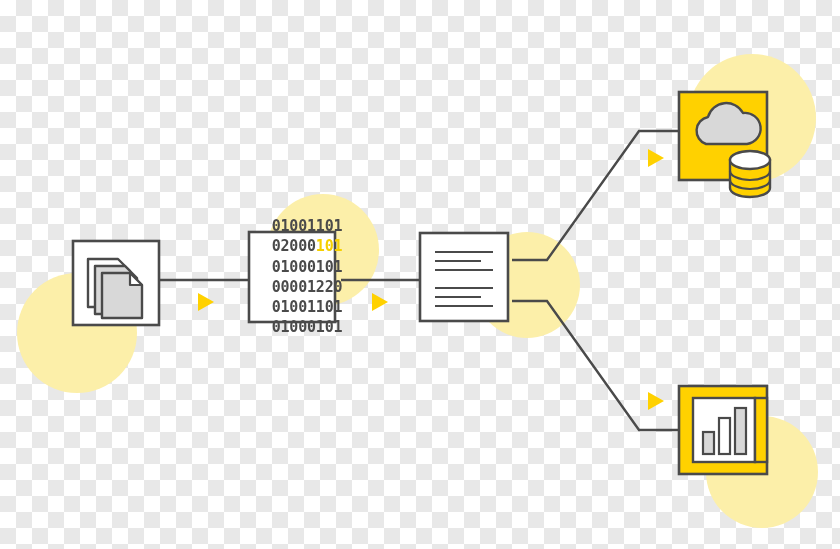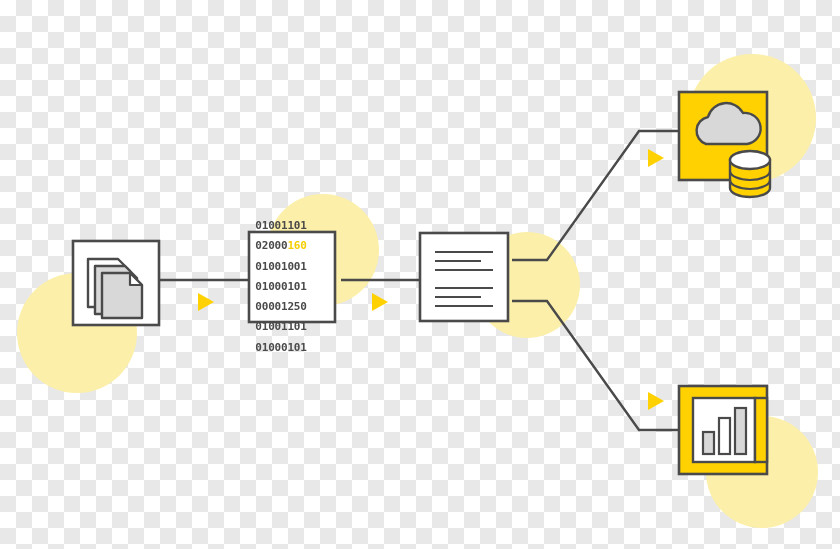--- a/index.html
+++ b/index.html
@@ -23,25 +23,25 @@
   
   .svg-layer {
     position: absolute;
     left: 0;
     top: 0;
     width: 840px;
     height: 549px;
   }
   .binary-block {
     position: absolute;
-    left: 235px;
+    left: 261px;
     top: 216px;
     width: 92px;
     font-family: "DejaVu Sans Mono", "Liberation Mono", monospace;
-    font-size: 11px;
+    font-size: 15px;
     font-weight: bold;
     line-height: 20.3px;
     letter-spacing: -0.2px;
     color: #4a4a4a;
     text-align: center;
     user-select: none;
   }
   .binary-line { white-space: pre; }
   .binary-line .y { color: #f5cf00; }
 </style>
@@ -116,21 +116,20 @@
       <g>
         <rect x="703" y="432" width="11" height="22" fill="#D8D8D8" stroke="#4A4A4A" stroke-width="2.2"></rect>
         <rect x="719" y="418" width="11" height="36" fill="#FFFFFF" stroke="#4A4A4A" stroke-width="2.2"></rect>
         <rect x="735" y="408" width="11" height="46" fill="#D8D8D8" stroke="#4A4A4A" stroke-width="2.2"></rect>
       </g>
     </g>
   </svg>
 
   <div class="binary-block">
     <div class="binary-line">01001101</div>
-    <div class="binary-line"><span>02000</span><span class="y">160</span></div>
-    <div class="binary-line">01001001</div>
+    <div class="binary-line"><span>02000</span><span class="y">101</span></div>
     <div class="binary-line">01000101</div>
-    <div class="binary-line">00001250</div>
+    <div class="binary-line">00001220</div>
     <div class="binary-line">01001101</div>
     <div class="binary-line">01000101</div>
   </div>
 
 </div>
 
 </body></html>

